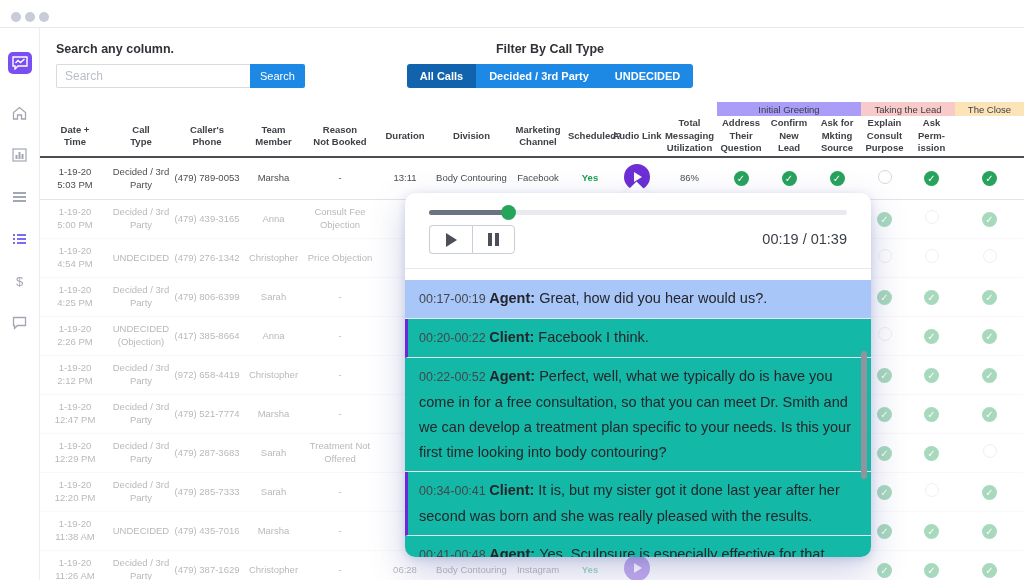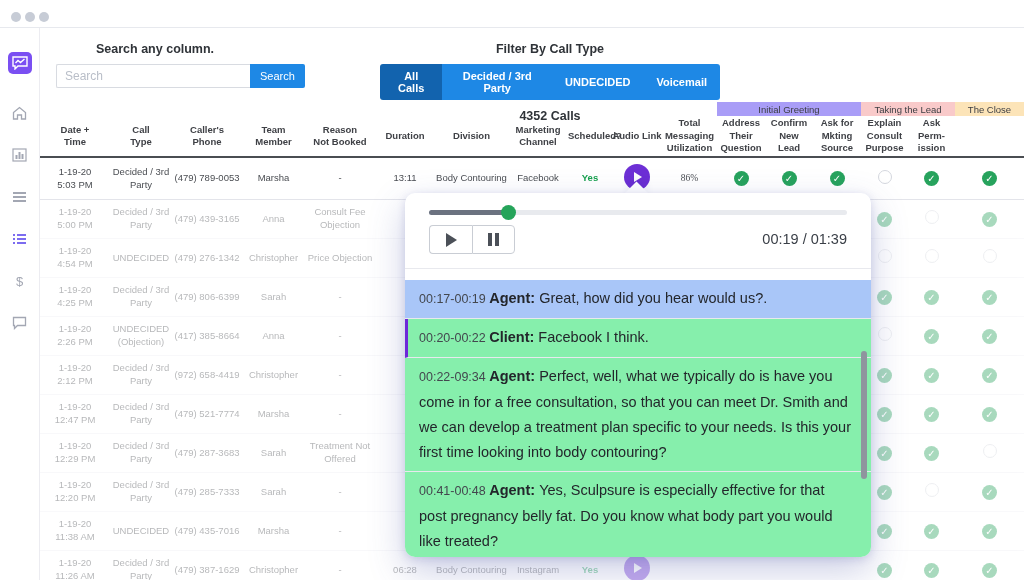--- a/index.html
+++ b/index.html
@@ -23,21 +23,21 @@
   .side-icon { width:18px; height:18px; display:flex; align-items:center; justify-content:center;
     color:#a3a7b3; cursor:pointer; }
   .side-icon.active { color:#7c6cf0; }
   .side-icon svg { display:block; }
 
   
   .content { position:absolute; top:28px; left:40px; width:984px; height:552px;
     background:#ffffff; }
 
   .search-block { position:absolute; left:16px; top:14px; }
-  .search-label { font-size:12.5px; font-weight:bold; color:#2f3338; margin-bottom:8px;margin-left:40px; }
+  .search-label { font-size:12.5px; font-weight:bold; color:#2f3338; margin-bottom:8px; }
   .search-row { display:flex; }
   .search-input { width:194px; height:24px; border:1px solid #d8dbe1; border-right:none;
     border-radius:2px 0 0 2px; font-size:12px; padding:0 8px; color:#333;
     font-family:"Liberation Sans", sans-serif; }
   .search-input::placeholder { color:#b9bec8; }
   .search-btn { height:24px; padding:0 10px; background:#1e88e5; color:#fff; border:none;
     border-radius:0 2px 2px 0; font-size:11px; cursor:pointer;
     font-family:"Liberation Sans", sans-serif; }
 
   .filter-block { position:absolute; left:340px; top:14px; width:340px; text-align:center; }
@@ -92,21 +92,21 @@
   .pp-btn.play { border-radius:4px 0 0 4px; border-right:none; }
   .pp-btn.pause { border-radius:0 4px 4px 0; }
   .tri { width:0; height:0; border-left:11px solid #4b5058;
     border-top:7px solid transparent; border-bottom:7px solid transparent; }
   .bars { display:flex; gap:3px; }
   .bars span { display:block; width:4px; height:13px; background:#4b5058; }
   .time { position:absolute; right:24px; top:38px; font-size:14.5px; color:#3a3f47; }
 
   .transcript { position:absolute; left:0; top:77px; width:466px; height:287px;
     overflow:hidden; padding-top:10px; }
-  .t-row { position:relative; border-bottom:1px solid #e8e9ee; background:#86efac;
+  .t-row { position:relative; border-bottom:1px solid #e8e9ee; background:#14b8a6;
     padding:6px 16px 6px 14px; font-size:14.5px; color:#23262b; line-height:25px;
     cursor:pointer; }
   .t-row.hl { background:#a9c6f8; }
   .t-row.client { border-left:3px solid #6d28d9; padding-left:11px; }
   .t-time { font-size:12.5px; color:#43474e; }
   .t-speaker { font-weight:bold; }
   .t-scroll-thumb { position:absolute; right:4px; top:158px; width:6px; height:128px;
     border-radius:3px; background:#8f959e; z-index:12; cursor:grab; }
 </style>
 </head>
@@ -180,23 +180,21 @@
         <button class="search-btn">Search</button>
       </div>
     </div>
 
     <div class="filter-block">
       <div class="filter-label">Filter By Call Type</div>
       <div class="filter-group" id="filter-group">
           <button class="filter-btn selected">All Calls</button>
           <button class="filter-btn">Decided / 3rd Party</button>
           <button class="filter-btn">UNDECIDED</button>
-          <button class="filter-btn">Voicemail</button>
-        </div>
-      <div class="calls-count">4352 Calls</div>
+        </div>
     </div>
 
     <div class="table">
       <div class="group-row" id="group-row">
           <div class="group-band" style="width: 144px; background: rgb(169, 157, 247);">Initial Greeting</div>
           <div class="group-band" style="width: 94px; background: rgb(249, 202, 202);">Taking the Lead</div>
           <div class="group-band" style="width: 69px; background: rgb(252, 228, 184);">The Close</div>
         </div>
       <div class="header-row" id="header-row">
           <div class="hcell" style="width: 70px;">Date +<br>Time</div>
@@ -221,21 +219,21 @@
             <div class="cell" style="width: 70px;">1-19-20<br>5:03 PM</div>
             <div class="cell" style="width: 62px;">Decided / 3rd Party</div>
             <div class="cell" style="width: 70px;">(479) 789-0053</div>
             <div class="cell" style="width: 63px;">Marsha</div>
             <div class="cell" style="width: 70px;">-</div>
             <div class="cell" style="width: 60px;">13:11</div>
             <div class="cell" style="width: 73px;">Body Contouring</div>
             <div class="cell" style="width: 60px;">Facebook</div>
             <div class="cell" style="width: 44px;"><span class="yes">Yes</span></div>
             <div class="cell" style="width: 50px;"><span class="row-play"></span></div>
-            <div class="cell" style="width: 55px; font-family: Liberation Serif, serif;">86%</div>
+            <div class="cell" style="width: 55px;">86%</div>
             <div class="cell" style="width: 48px;"><span class="check">✓</span></div>
             <div class="cell" style="width: 48px;"><span class="check">✓</span></div>
             <div class="cell" style="width: 48px;"><span class="check">✓</span></div>
             <div class="cell" style="width: 47px;"><span class="circle"></span></div>
             <div class="cell" style="width: 47px;"><span class="check">✓</span></div>
             <div class="cell" style="width: 69px;"><span class="check">✓</span></div>
           </div>
           <div class="row faded">
             <div class="cell" style="width: 70px;">1-19-20<br>5:00 PM</div>
             <div class="cell" style="width: 62px;">Decided / 3rd Party</div>
@@ -448,19 +446,20 @@
               <span></span>
               <span></span>
             </span>
           </div>
       </div>
       <div class="time">00:19 / 01:39</div>
     </div>
     <div class="transcript" id="transcript">
         <div class="t-row hl"><span class="t-time">00:17-00:19 </span><span class="t-speaker">Agent: </span><span>Great, how did you hear would us?.</span></div>
         <div class="t-row client"><span class="t-time">00:20-00:22 </span><span class="t-speaker">Client: </span><span>Facebook I think.</span></div>
-        <div class="t-row"><span class="t-time">00:22-09:34 </span><span class="t-speaker">Agent: </span><span>Perfect, well, what we typically do is have you come in for a free consultation, so that you can meet Dr. Smith and we can develop a treatment plan specific to your needs. Is this your first time looking into body contouring?</span></div>
+        <div class="t-row"><span class="t-time">00:22-00:52 </span><span class="t-speaker">Agent: </span><span>Perfect, well, what we typically do is have you come in for a free consultation, so that you can meet Dr. Smith and we can develop a treatment plan specific to your needs. Is this your first time looking into body contouring?</span></div>
+        <div class="t-row client"><span class="t-time">00:34-00:41 </span><span class="t-speaker">Client: </span><span>It is, but my sister got it done last year after her second was born and she was really pleased with the results.</span></div>
         <div class="t-row"><span class="t-time">00:41-00:48 </span><span class="t-speaker">Agent: </span><span>Yes, Sculpsure is especially effective for that post pregnancy belly fat. Do you know what body part you would like treated?</span></div>
       </div>
     <div class="t-scroll-thumb"></div>
   </div>
 
 </div>
 
 </body></html>

